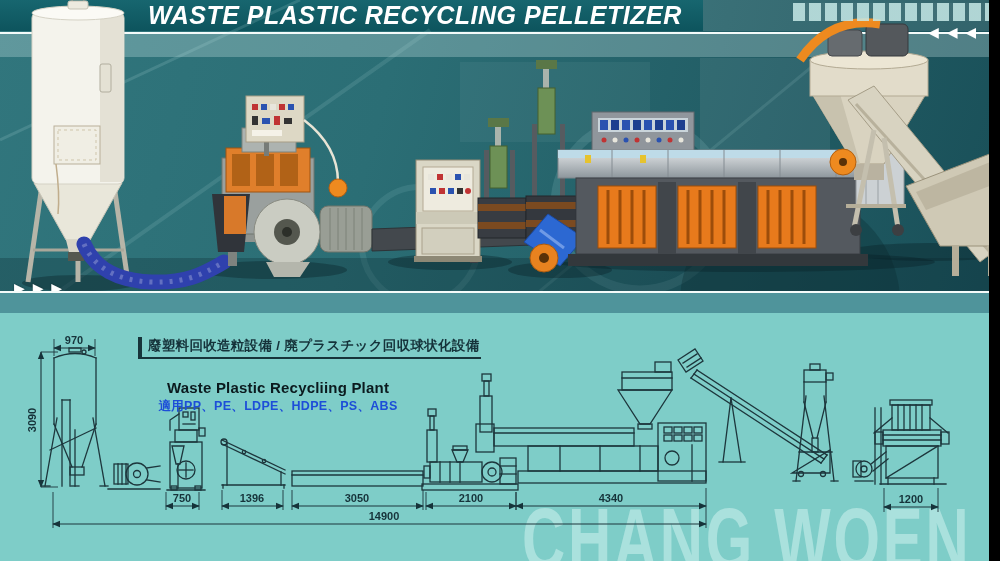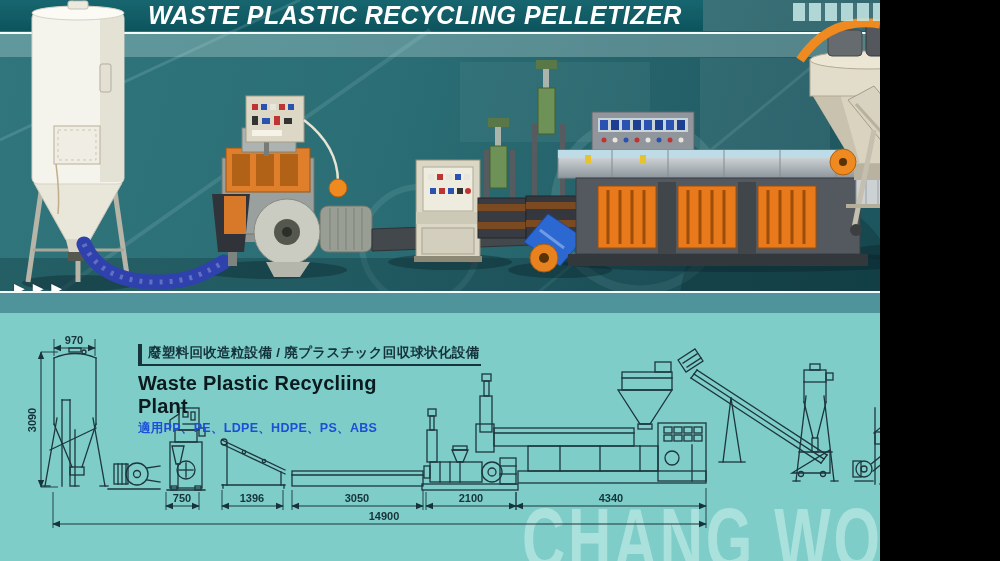--- a/index.html
+++ b/index.html
@@ -1,16 +1,16 @@
 <!DOCTYPE html>
 <html><head>
 <meta charset="utf-8">
 <style>
   html,body{margin:0;padding:0;background:#000;}
-  #stage{position:relative;width:880px;height:561px;overflow:hidden;
+  #stage{position:relative;width:989px;height:561px;overflow:hidden;
          font-family:"Liberation Sans",sans-serif;background:#7ecdc8;}
 
   
   #photo{position:absolute;top:0;left:0;width:1000px;height:291px;overflow:hidden;
          background:linear-gradient(105deg,#31767d 0%,#2b6e75 38%,#235f67 68%,#194f58 100%);}
   #photo svg{position:absolute;top:0;left:0;z-index:2;}
   .title-bar{position:absolute;top:0;left:0;width:703px;height:31px;z-index:1;
              background:linear-gradient(180deg,#17666f,#0d545d);
              color:#fff;font-weight:bold;font-style:italic;font-size:25px;
              line-height:31px;padding-left:148px;box-sizing:border-box;
@@ -29,25 +29,25 @@
   .bottom-line{position:absolute;top:291px;left:0;width:1000px;height:2px;background:#f4fbfa;z-index:4;}
   .mid-band{position:absolute;top:293px;left:0;width:1000px;height:20px;background:#4f949b;}
 
   
   #drawing{position:absolute;top:313px;left:0;width:1000px;height:248px;overflow:hidden;
            background:#7ecdc8;}
   .watermark{position:absolute;top:182px;left:522px;z-index:1;white-space:nowrap;
              font-weight:bold;font-size:88px;line-height:1;color:rgba(238,255,252,.40);
              transform:scaleX(.68);transform-origin:left top;letter-spacing:4px;}
   #drawing svg{position:absolute;top:0;left:0;z-index:2;}
-  .info{position:absolute;top:30px;left:138px;z-index:3;width:280px;text-align:left;}
+  .info{position:absolute;top:23px;left:138px;z-index:3;width:280px;text-align:center;}
   .info-cjk{display:inline-block;border-left:4px solid #17343a;border-bottom:2px solid #17343a;
             padding:0 2px 2px 6px;font-size:13.5px;font-weight:bold;color:#15323a;
             white-space:nowrap;letter-spacing:.3px;}
-  .info-en{font-size:20px;font-weight:bold;color:#0b1a1e;margin-top:6px;letter-spacing:.2px;}
+  .info-en{font-size:15px;font-weight:bold;color:#0b1a1e;margin-top:20px;letter-spacing:.2px;}
   .info-mat{font-size:12.5px;font-weight:bold;color:#1d4ed8;margin-top:2px;letter-spacing:.3px;}
 
   
   .dwg{stroke:#1d363c;fill:none;stroke-width:1.3;stroke-linecap:square;}
   .dim{stroke:#1d363c;fill:none;stroke-width:1.1;}
   .ext{stroke:#1d363c;fill:none;stroke-width:.9;}
   text.dimt{font-family:"Liberation Sans",sans-serif;font-size:11px;font-weight:bold;
             fill:#16333a;text-anchor:middle;}
 </style>
 </head>

